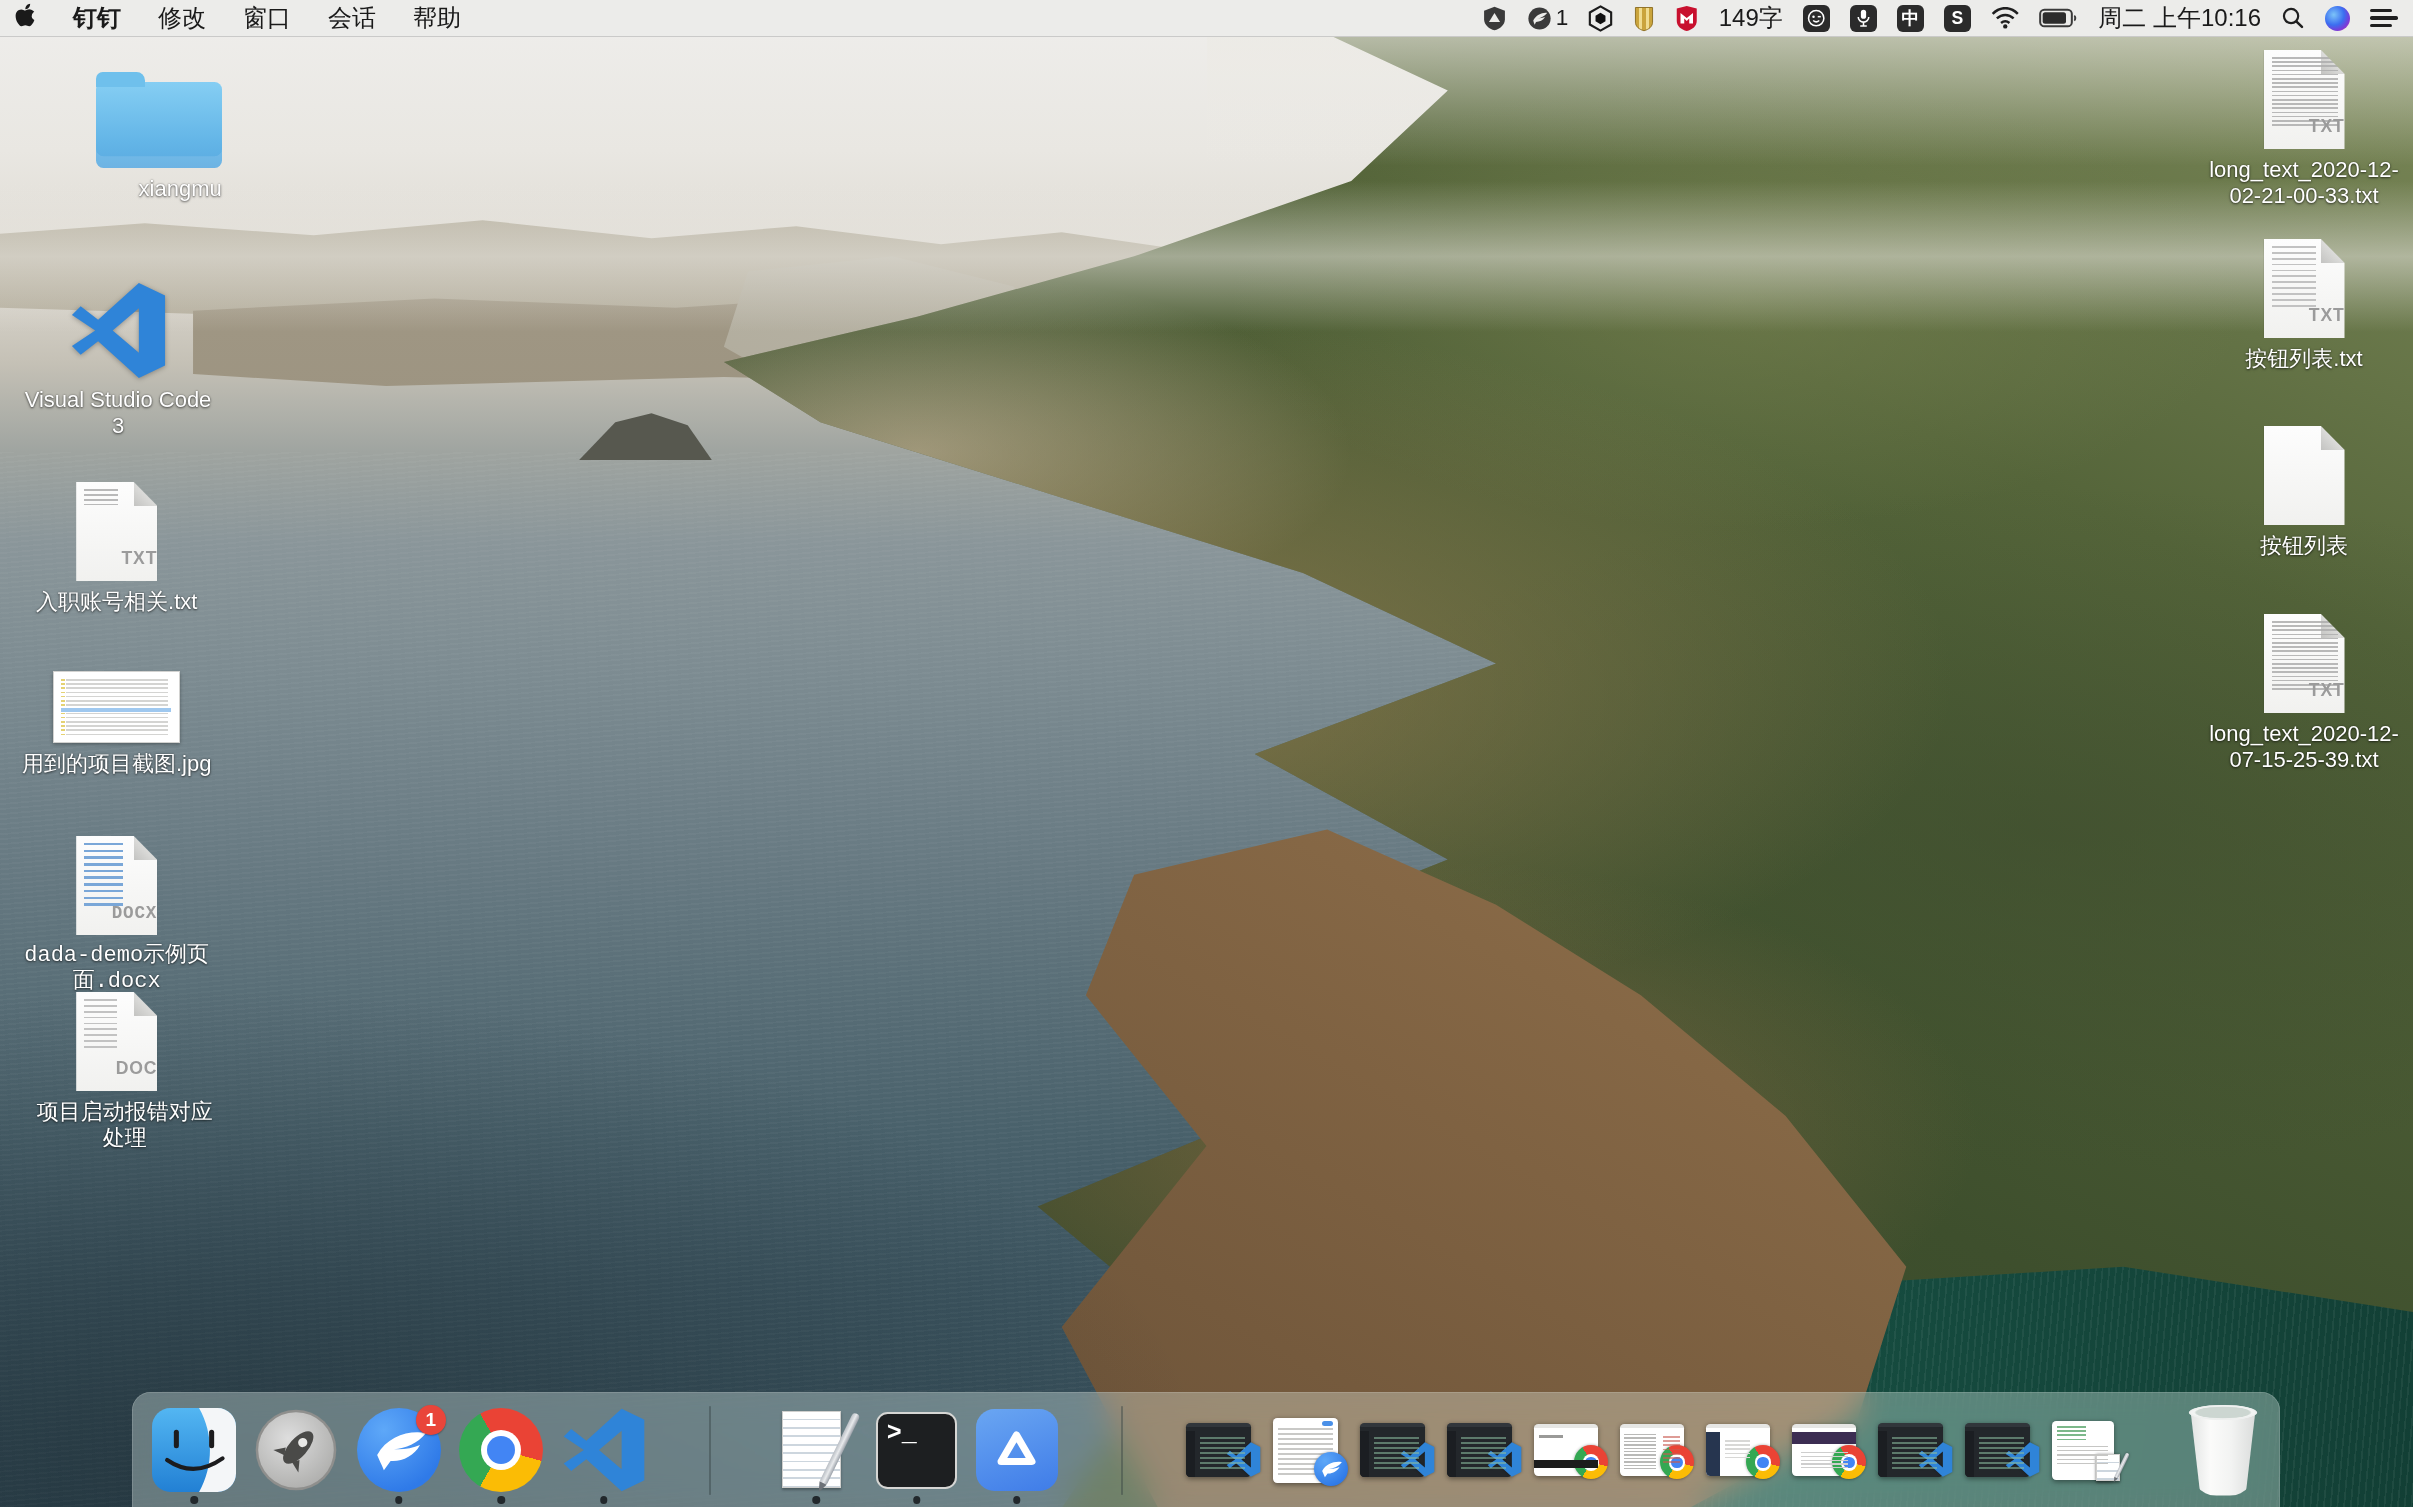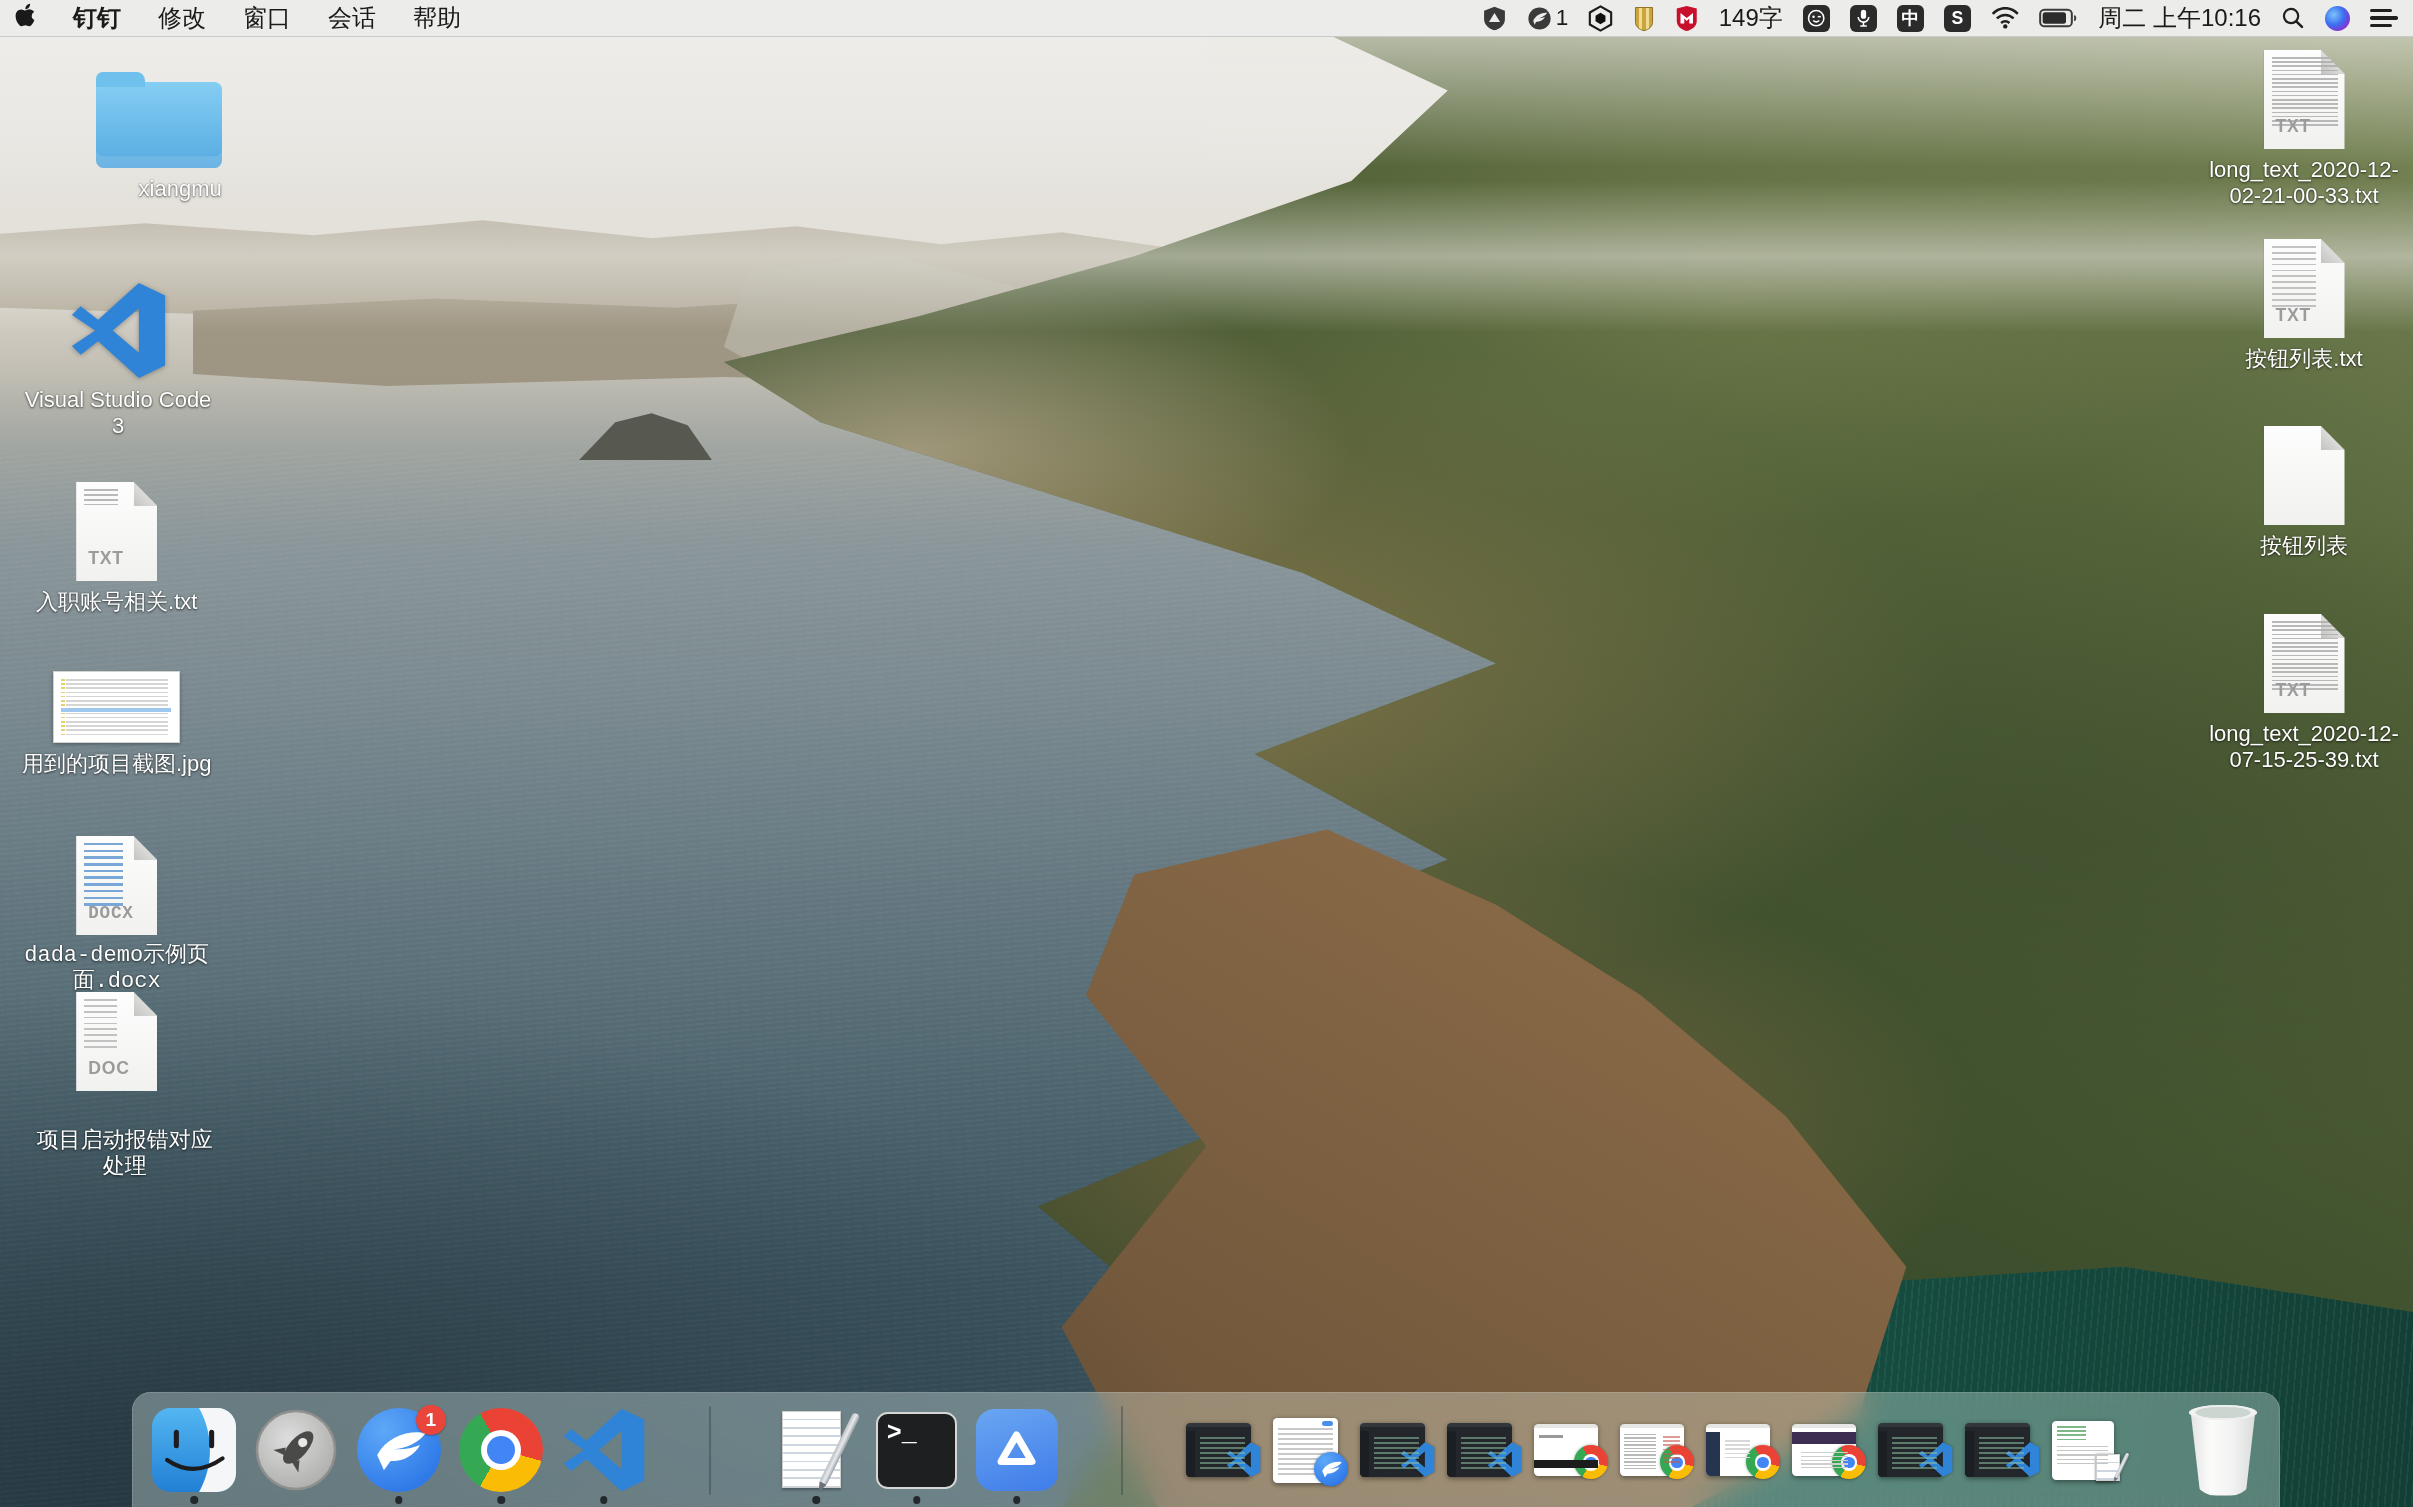--- a/index.html
+++ b/index.html
@@ -66,22 +66,22 @@
     background:linear-gradient(180deg,#85cef3 0%,#63b5e7 70%,#59a9e0 100%);
     box-shadow:inset 0 -11.7px 0 rgba(255,255,255,.12);}
   .folder::before{content:'';position:absolute;top:-10px;left:0;width:49px;height:15px;
     border-radius:6.7px 8.4px 0 0;background:#6fc0ec;}
   .page{width:81px;height:99px;position:relative;
     background:linear-gradient(180deg,#fdfdfd,#f1f1ef);
     clip-path:polygon(0 0,71% 0,100% 24%,100% 100%,0 100%);
     filter:drop-shadow(0 1.7px 1.7px rgba(0,0,0,.3));}
   .page .fold{position:absolute;top:0;right:0;width:29%;height:24%;
     background:linear-gradient(225deg,rgba(0,0,0,0) 49%,#dcdcda 50%,#c3c3c1 100%);}
-  .page .ext{position:absolute;bottom:12%;width:100%;text-align:left;
-    color:#9b9b9b;font-size:17.6px;font-weight:700;letter-spacing:0.8px;padding-left:12px;}
+  .page .ext{position:absolute;bottom:12%;width:100%;text-align:right;
+    color:#9b9b9b;font-size:17.6px;font-weight:700;letter-spacing:0.8px;}
   .page .lines{position:absolute;top:7%;left:10%;}
   .lines.sparse{width:42%;height:16%;
     background:repeating-linear-gradient(180deg,#b9b9b9 0 1.7px,transparent 1.7px 5px);}
   .lines.mid{width:55%;height:62%;
     background:repeating-linear-gradient(180deg,#c2c2c2 0 1.7px,transparent 1.7px 5.9px);}
   .lines.dense{width:82%;height:72%;
     background:repeating-linear-gradient(180deg,#adadad 0 1.7px,transparent 1.7px 4.2px);opacity:.85;}
   .lines.bluey{width:48%;height:66%;
     background:repeating-linear-gradient(180deg,#7aa7d8 0 2.5px,transparent 2.5px 6.7px);}
   .vsc-desktop{margin-top:5px;filter:drop-shadow(0 1.7px 2.5px rgba(0,0,0,.3));}
@@ -333,21 +333,21 @@
 
 <div class="di" style="left:11.7px;top:836px;font-family:Liberation Mono, monospace;">
   <div class="page">
     <div class="fold"></div>
       <div class="lines bluey"></div>
     <div class="ext">DOCX</div>
   </div>
   <div class="lbl" style="max-width:190px;">dada-demo示例页面.docx</div>
 </div>
 
-<div class="di" style="left:11.7px;top:992px;gap:28px;">
+<div class="di" style="left:11.7px;top:992px;">
   <div class="page">
     <div class="fold"></div>
       <div class="lines mid" style="width:40%;height:50%;"></div>
     <div class="ext">DOC</div>
   </div>
   <div class="lbl" style="max-width:208px;margin-left:16px;">项目启动报错对应处理</div>
 </div>
 
 <div class="di" style="left:2199px;top:50px;">
   <div class="page">

